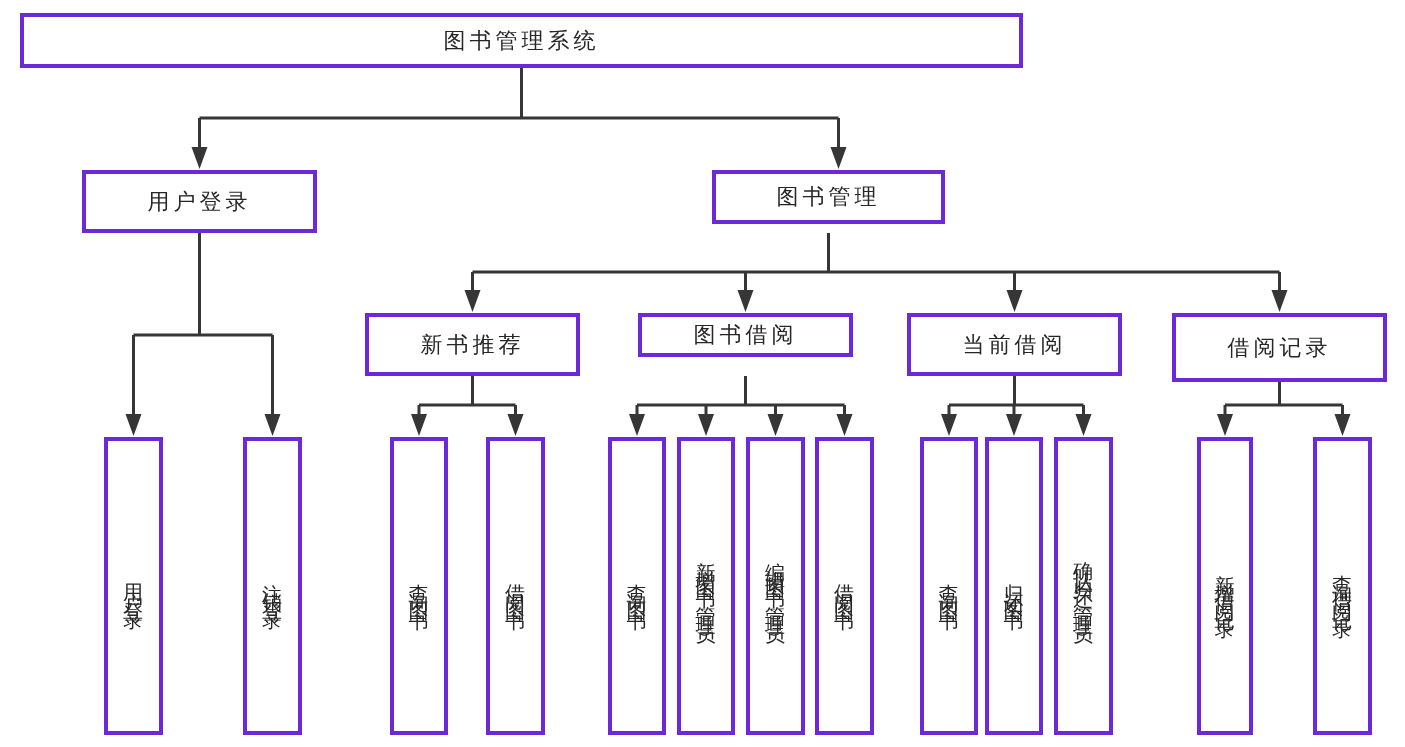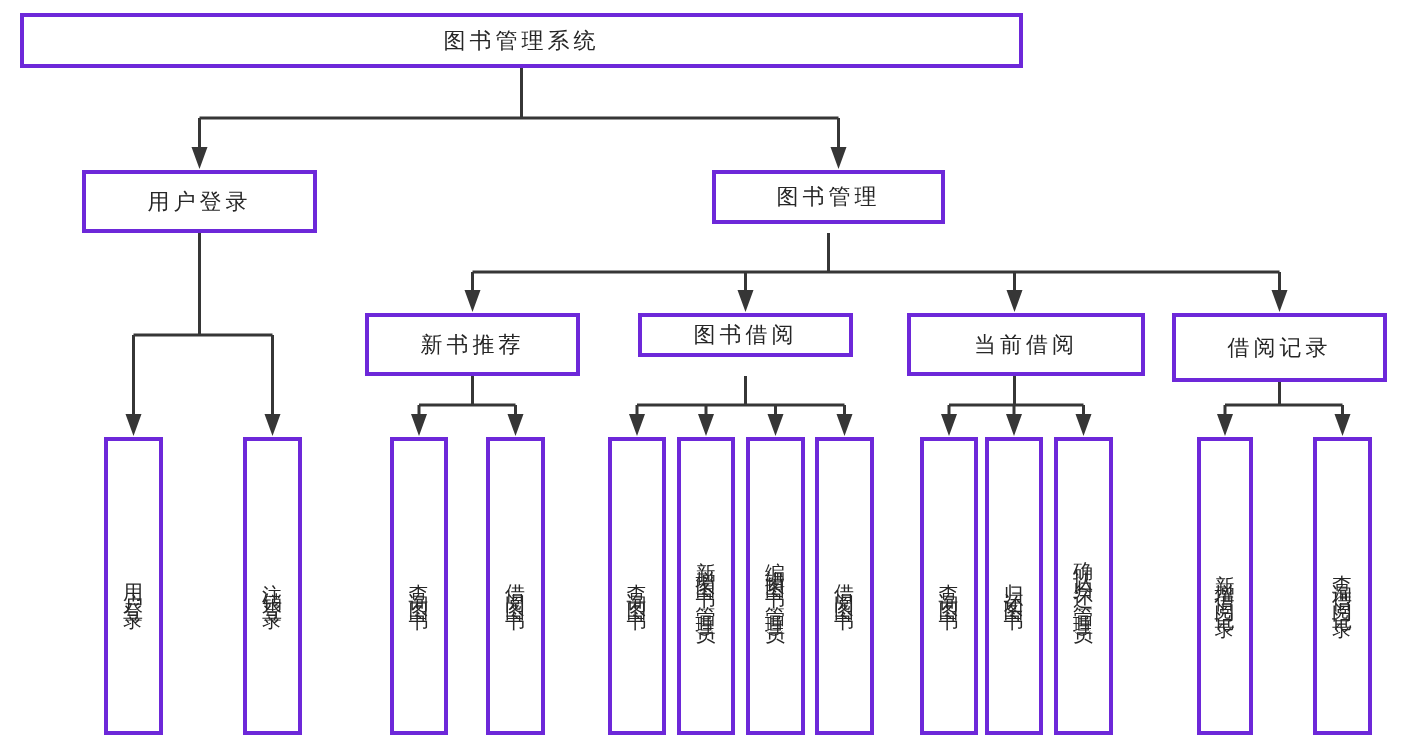--- a/index.html
+++ b/index.html
@@ -96,21 +96,21 @@
   <div class="node" style="left:712px;top:170px;width:233px;height:54px">
     <span class="hlabel">图书管理</span>
   </div>
 
   <div class="node" style="left:365px;top:313px;width:215px;height:63px">
     <span class="hlabel">新书推荐</span>
   </div>
   <div class="node" style="left:638px;top:313px;width:215px;height:44px">
     <span class="hlabel">图书借阅</span>
   </div>
-  <div class="node" style="left:907px;top:313px;width:238px;height:63px">
+  <div class="node" style="left:907px;top:313px;width:215px;height:63px">
     <span class="hlabel">当前借阅</span>
   </div>
   <div class="node" style="left:1172px;top:313px;width:215px;height:69px">
     <span class="hlabel">借阅记录</span>
   </div>
 
   <div class="node" style="left:104px;top:437px;width:59px;height:298px">
     <span class="vlabel">用户登录</span>
   </div>
   <div class="node" style="left:243px;top:437px;width:59px;height:298px">

